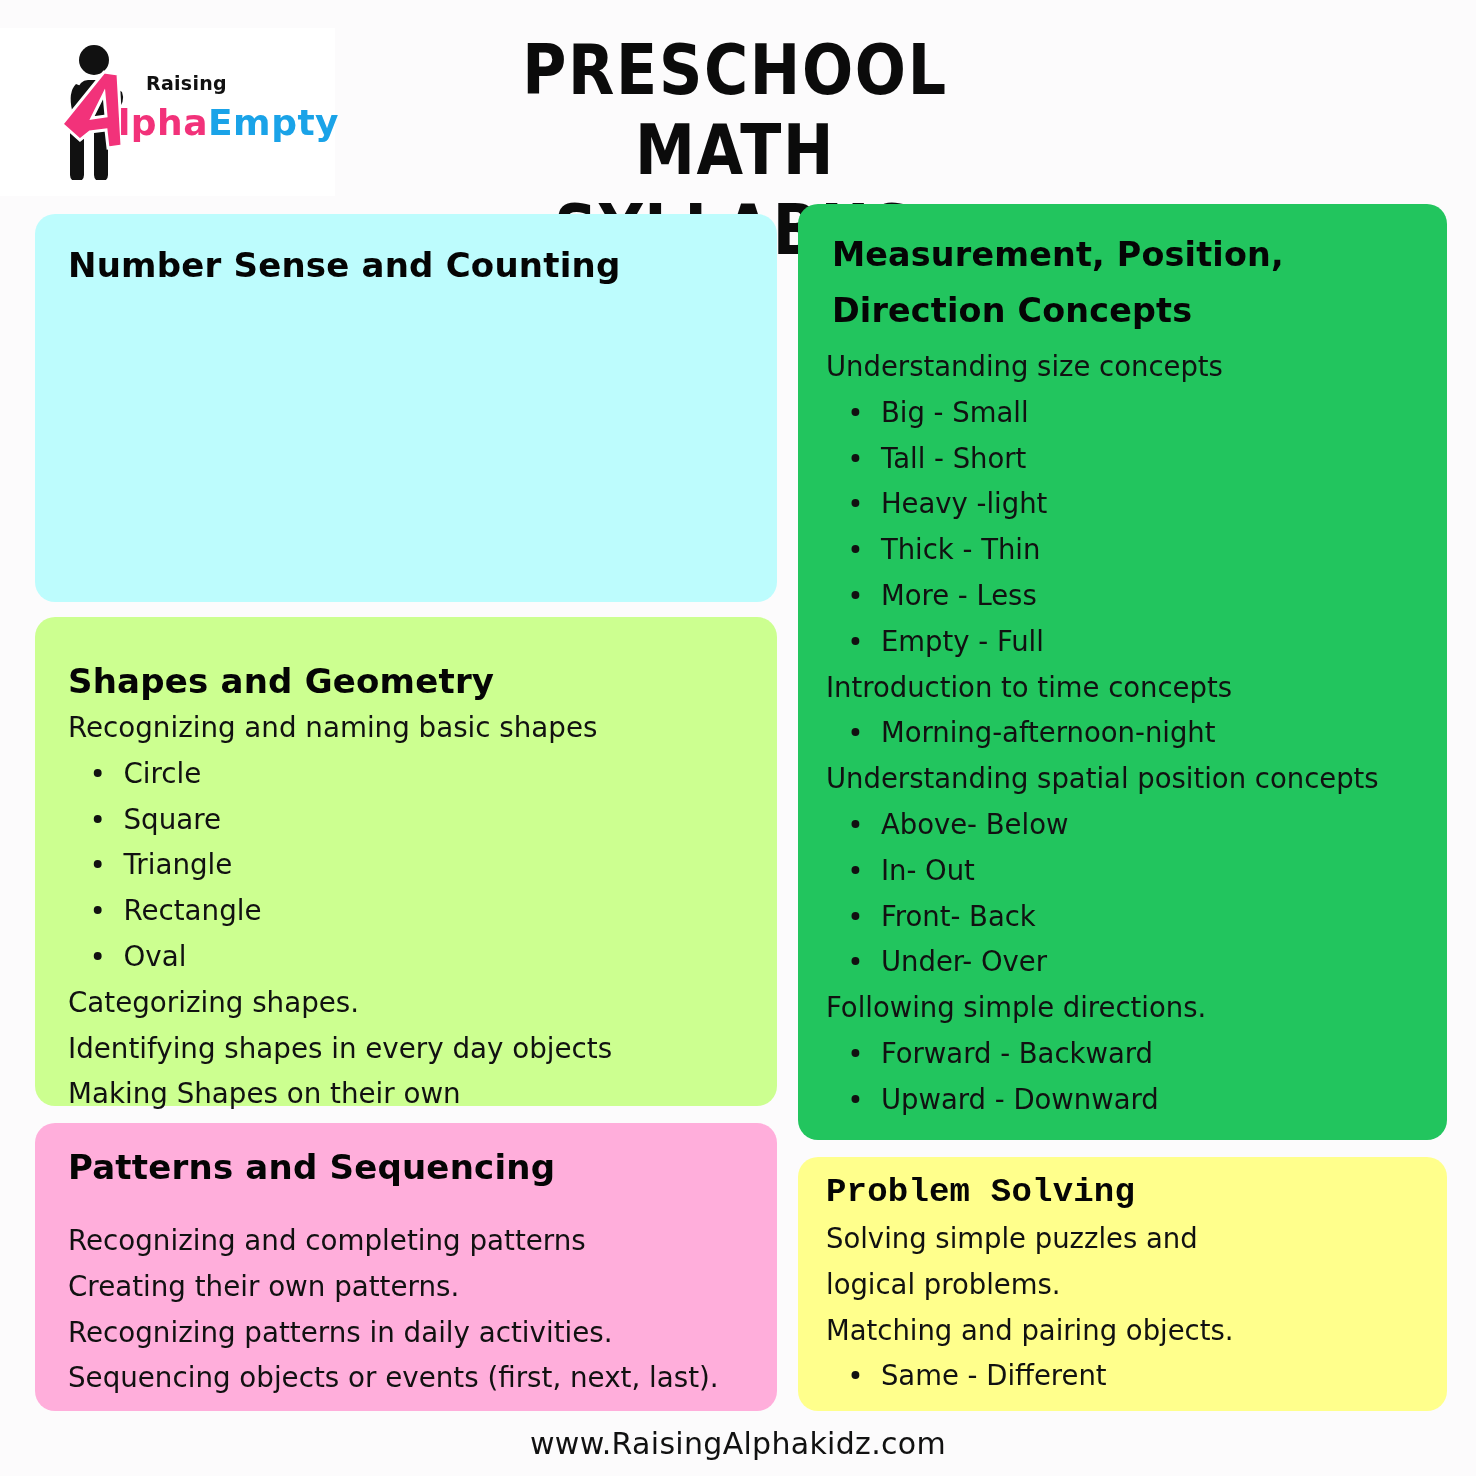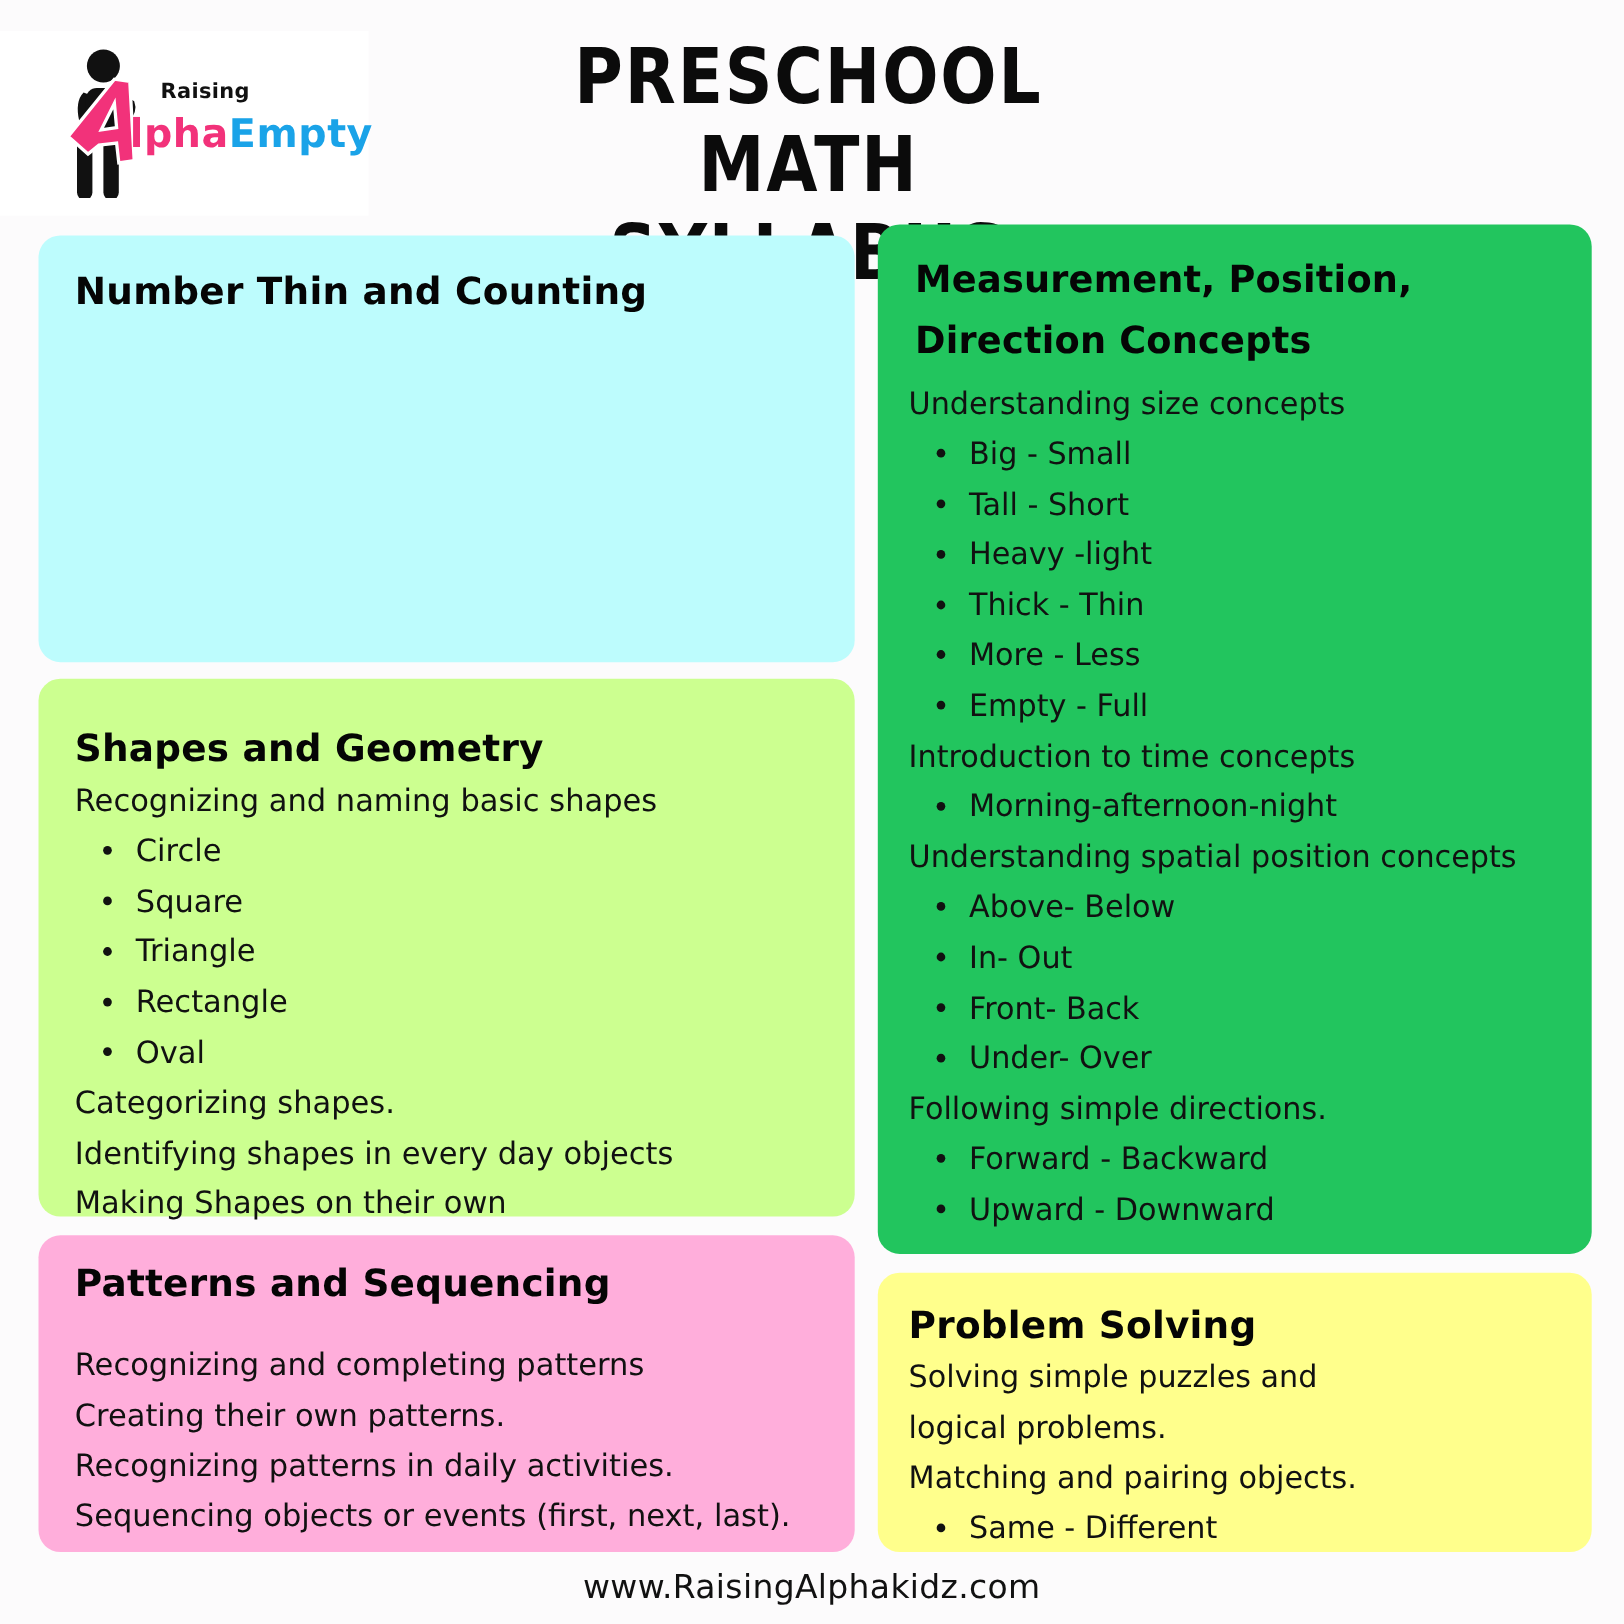--- a/index.html
+++ b/index.html
@@ -67,21 +67,21 @@
 
   #card-patterns { left: 35px; top: 1123px; width: 742px; height: 288px; background: #ffaedb; }
   #card-patterns h2 { padding-top: 20px; height: 48px; line-height: 48px; }
   #card-patterns .lines { margin-top: 27px; }
 
   #card-measure { left: 798px; top: 204px; width: 649px; height: 936px; background: #22c55e; padding-left: 28px; }
   #card-measure h2 { padding-top: 22px; line-height: 56px; }
   #card-measure .lines { margin-top: 6px; }
 
   #card-problem { left: 798px; top: 1157px; width: 649px; height: 254px; background: #ffff8c; padding-left: 28px; }
-  #card-problem h2 { padding-top: 24px; height: 48px; line-height: 48px; }
+  #card-problem h2 { padding-top: 11px; height: 48px; line-height: 48px; font-family: Liberation Mono, monospace; }
 
   .footer {
     position: absolute; left: 0; top: 1426px; width: 1476px; text-align: center;
     font-family: "DejaVu Sans", sans-serif; font-size: 30px; color: #111;
     letter-spacing: 0.3px;
   }
 </style>
 </head>
 <body>
 
@@ -100,21 +100,21 @@
     <span class="pink">lpha</span><span class="blue">Empty</span>
   </div>
 </div>
 
 <div class="title">
   <span>PRESCHOOL MATH</span>
   <span>SYLLABUS</span>
 </div>
 
 <div class="card" id="card-number">
-  <h2>Number Thin and Counting</h2>
+  <h2>Number Sense and Counting</h2>
 </div>
 
 <div class="card" id="card-shapes">
   <h2>Shapes and Geometry</h2>
   <div class="lines">
     <div class="line" style="transform: scaleX(0.99);">Recognizing and naming basic shapes</div>
     <div class="line bullet" style="transform: scaleX(0.99);"><span class="dot"></span><span>Circle</span></div>
     <div class="line bullet" style="transform: scaleX(0.99);"><span class="dot"></span><span>Square</span></div>
     <div class="line bullet" style="transform: scaleX(0.99);"><span class="dot"></span><span>Triangle</span></div>
     <div class="line bullet" style="transform: scaleX(0.99);"><span class="dot"></span><span>Rectangle</span></div>

